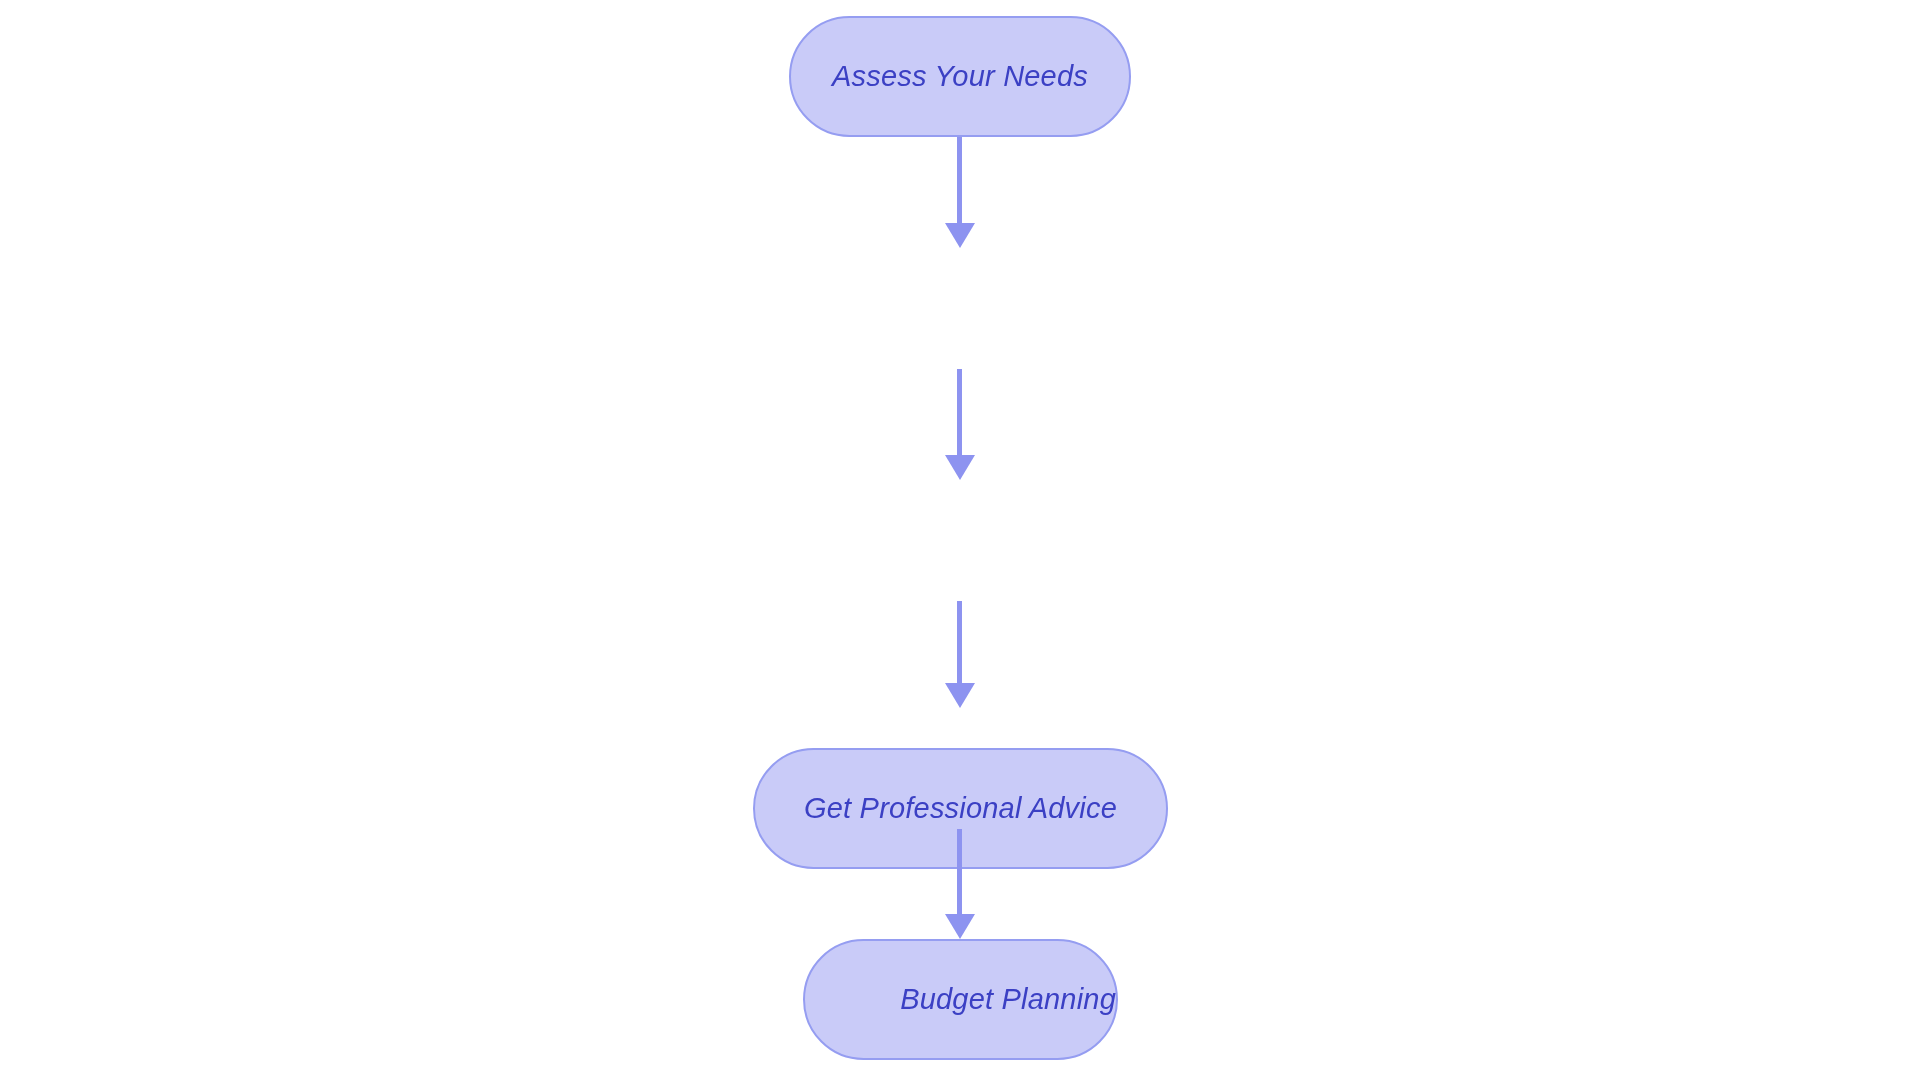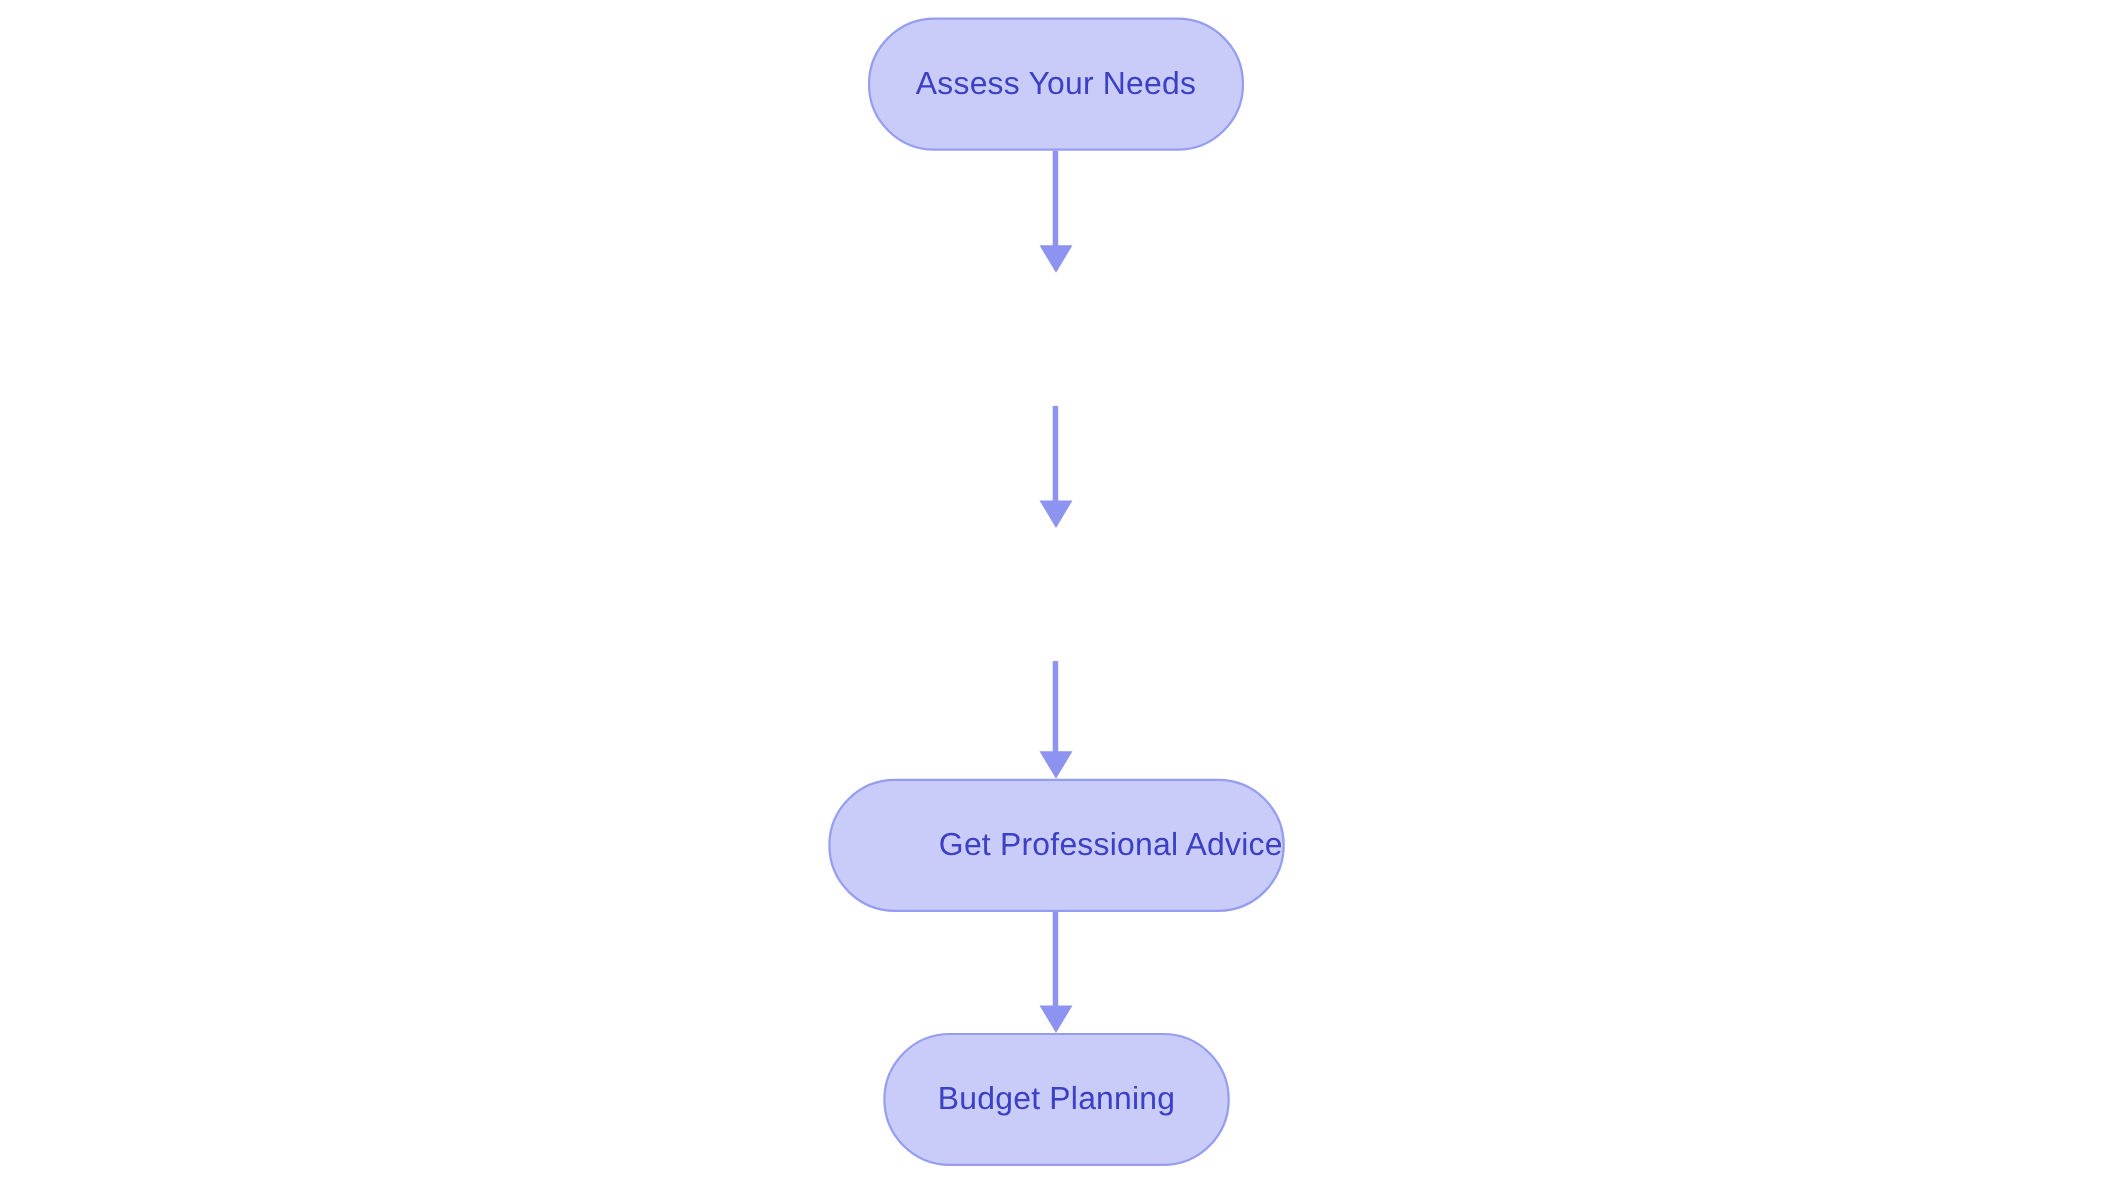--- a/index.html
+++ b/index.html
@@ -2,21 +2,21 @@
 <html style="--node-fill: #c9cbf8; --node-border: #959df1; --node-text: #3b40c4; --arrow: #8d93f0; --background: #ffffff;"><head>
 <meta charset="utf-8">
 <style>
   :root {
     --node-fill: #c9cbf8;
     --node-border: #959df1;
     --node-text: #3b40c4;
     --arrow: #8d93f0;
     --background: #ffffff;
   }
-  * { margin: 0; padding: 0; box-sizing: border-box; }
+  * { margin: 0; padding: 0; box-sizing: border-box; font-style: italic; }
   html, body {
     width: 1920px;
     height: 1083px;
     background: var(--background);
     font-family: "Liberation Sans", "DejaVu Sans", sans-serif;
     overflow: hidden;
   }
   .canvas {
     position: relative;
     width: 1920px;
@@ -33,22 +33,22 @@
     align-items: center;
     justify-content: center;
     color: var(--node-text);
     font-size: 29px;
     letter-spacing: 0.2px;
     white-space: nowrap;
   }
   .node-1 { left: 789px; top: 16px;  width: 342px; }
   .node-2 { left: 783px; top: 248px; width: 354px; }
   .node-3 { left: 698px; top: 480px; width: 522px; }
-  .node-4 { left: 753px; top: 708px; width: 415px; justify-content: flex-end; }
-  .node-5 { left: 803px; top: 939px; width: 315px; }
+  .node-4 { left: 753px; top: 748px; width: 415px; }
+  .node-5 { left: 803px; top: 939px; width: 315px; justify-content: flex-end; }
 
   .arrow { position: absolute; }
   .arrow .stem {
     position: absolute;
     left: 957px;
     width: 5px;
     background: var(--arrow);
   }
   .arrow .head {
     position: absolute;

